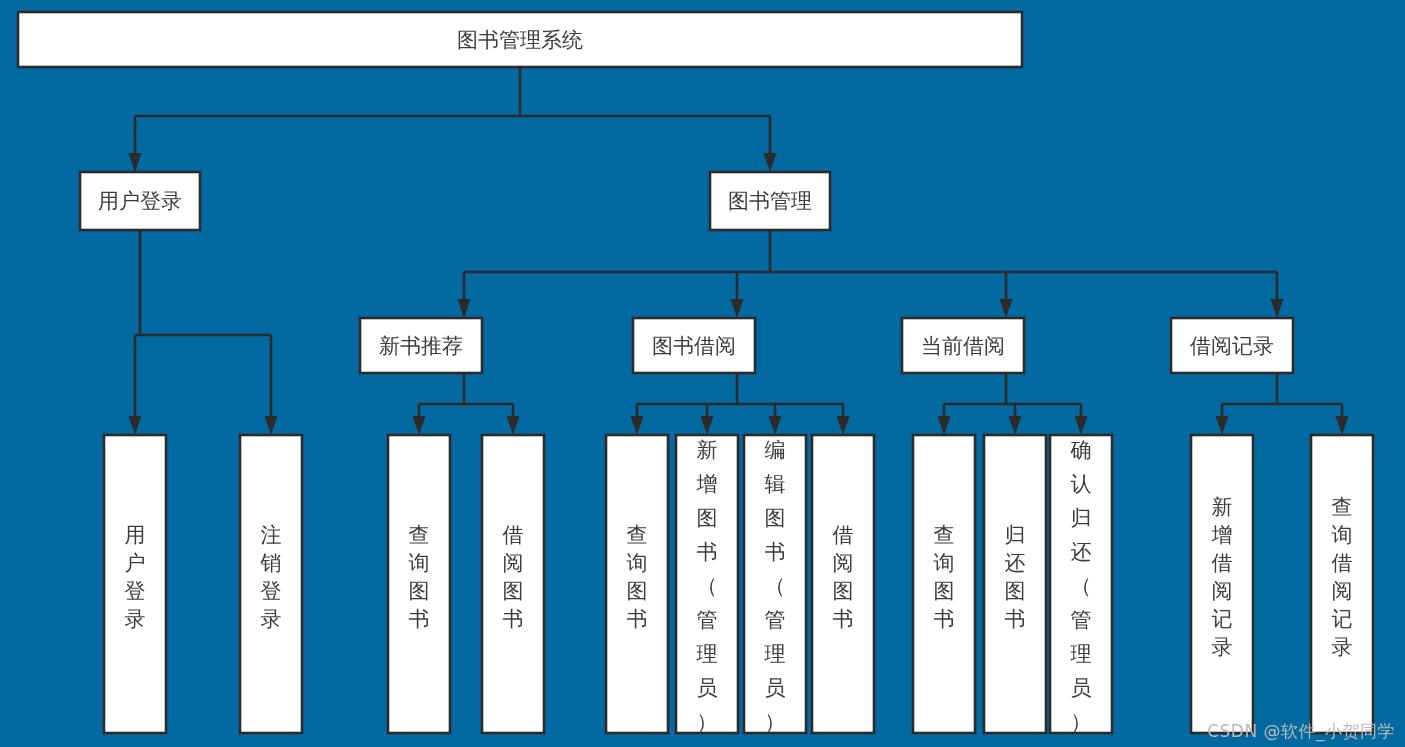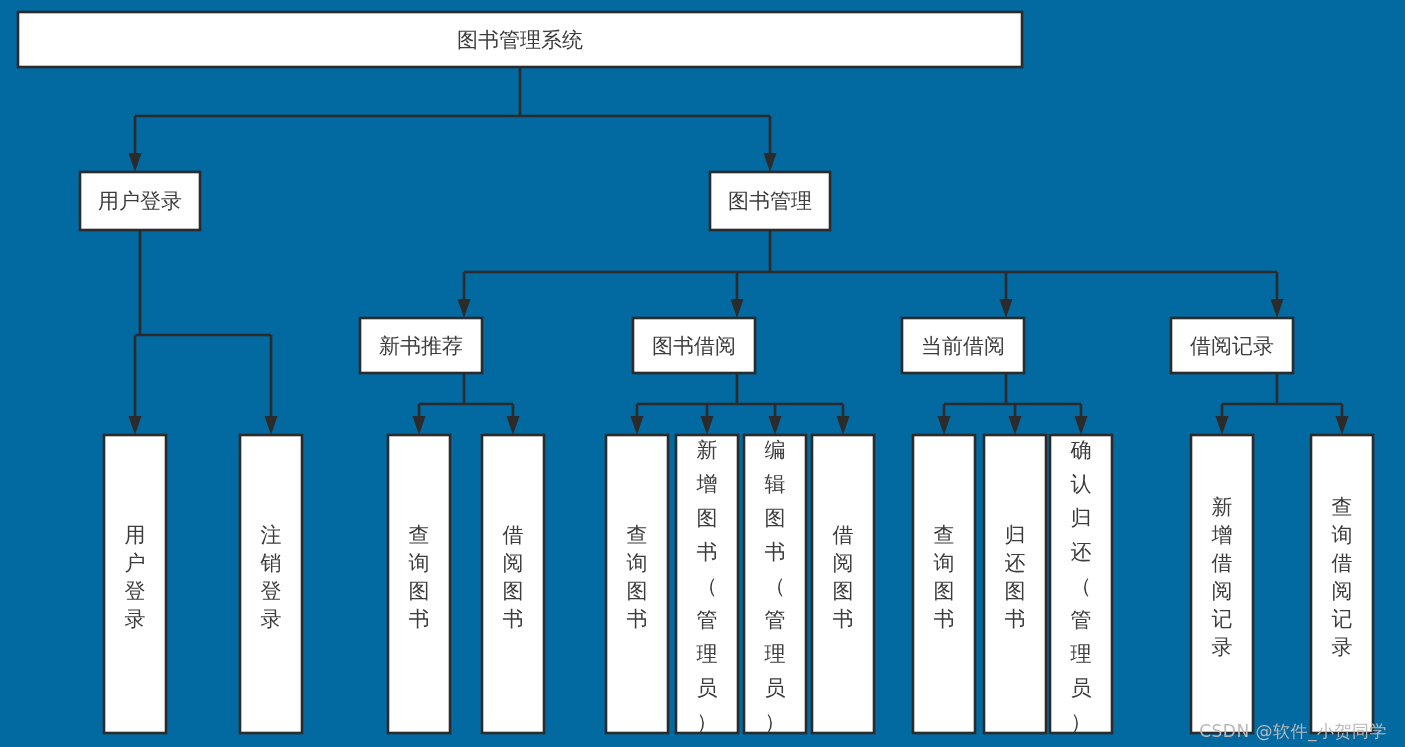--- a/index.html
+++ b/index.html
@@ -50,21 +50,21 @@
     dominant-baseline: middle;
   }
   .node-label-v {
     font-family: "DejaVu Sans", "Liberation Sans", sans-serif;
     font-size: 21px;
     fill: #3c3c3c;
     text-anchor: middle;
   }
   .watermark {
     position: absolute;
-    right: 18px;
+    right: 10px;
     bottom: 4px;
     font-family: "DejaVu Sans", "Liberation Sans", sans-serif;
     font-size: 17px;
     color: #b9b9b9;
     letter-spacing: 0.5px;
     white-space: nowrap;
     pointer-events: none;
     user-select: none;
   }
 </style>

